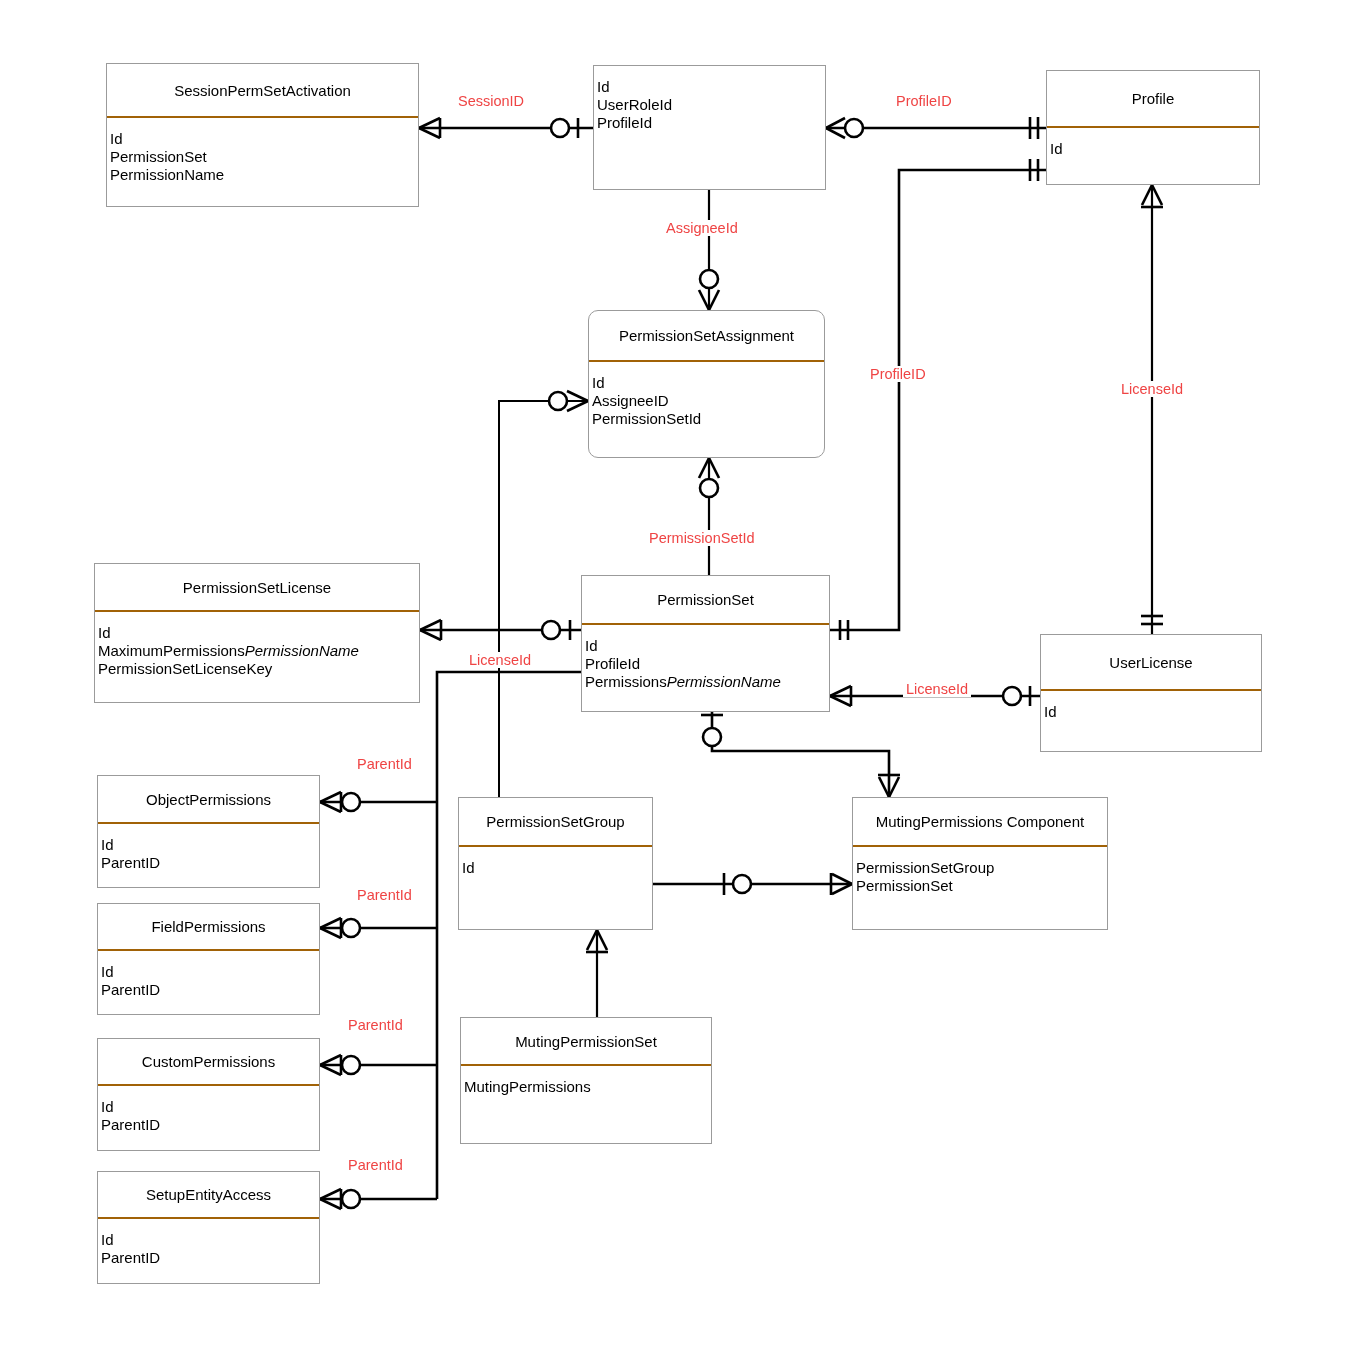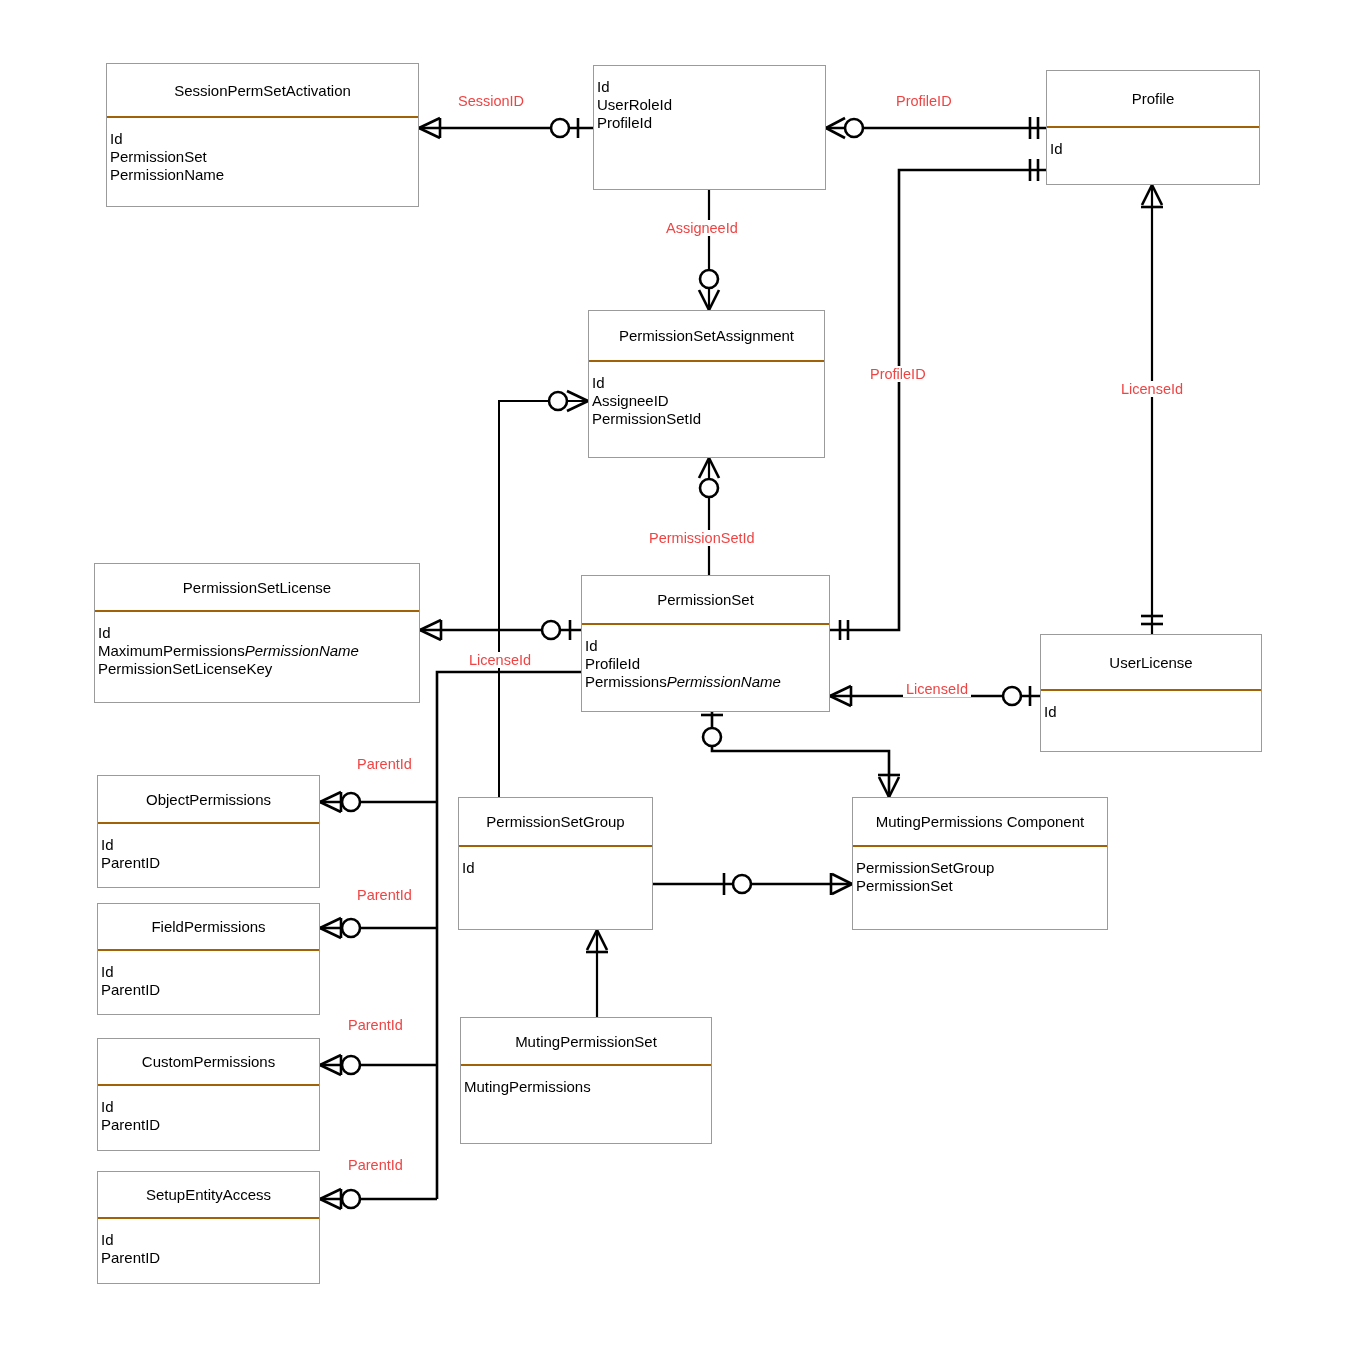--- a/index.html
+++ b/index.html
@@ -190,21 +190,21 @@
           <div>UserRoleId</div>
           <div>ProfileId</div>
         </div>
       </div>
       <div class="entity" style="left: 1046px; top: 70px; width: 214px; height: 115px;">
         <div class="ent-title" style="height: 57px;">Profile</div>
         <div class="ent-attrs">
           <div>Id</div>
         </div>
       </div>
-      <div class="entity" style="left: 588px; top: 310px; width: 237px; height: 148px;">
+      <div class="entity" style="left: 588px; top: 310px; width: 237px; height: 148px; border-radius: 10px;">
         <div class="ent-title" style="height: 51px;">PermissionSetAssignment</div>
         <div class="ent-attrs">
           <div>Id</div>
           <div>AssigneeID</div>
           <div>PermissionSetId</div>
         </div>
       </div>
       <div class="entity" style="left: 94px; top: 563px; width: 326px; height: 140px;">
         <div class="ent-title" style="height: 48px;">PermissionSetLicense</div>
         <div class="ent-attrs">

